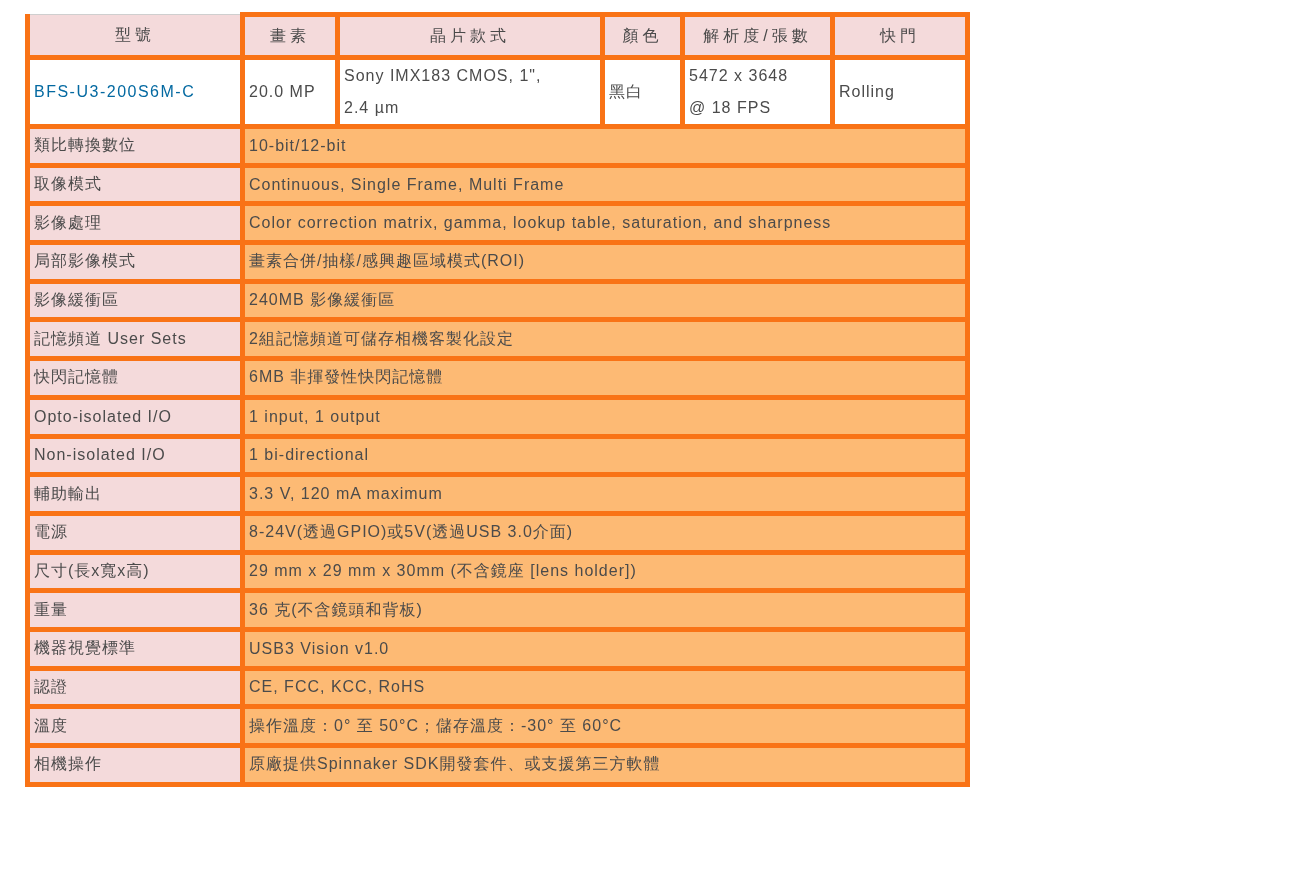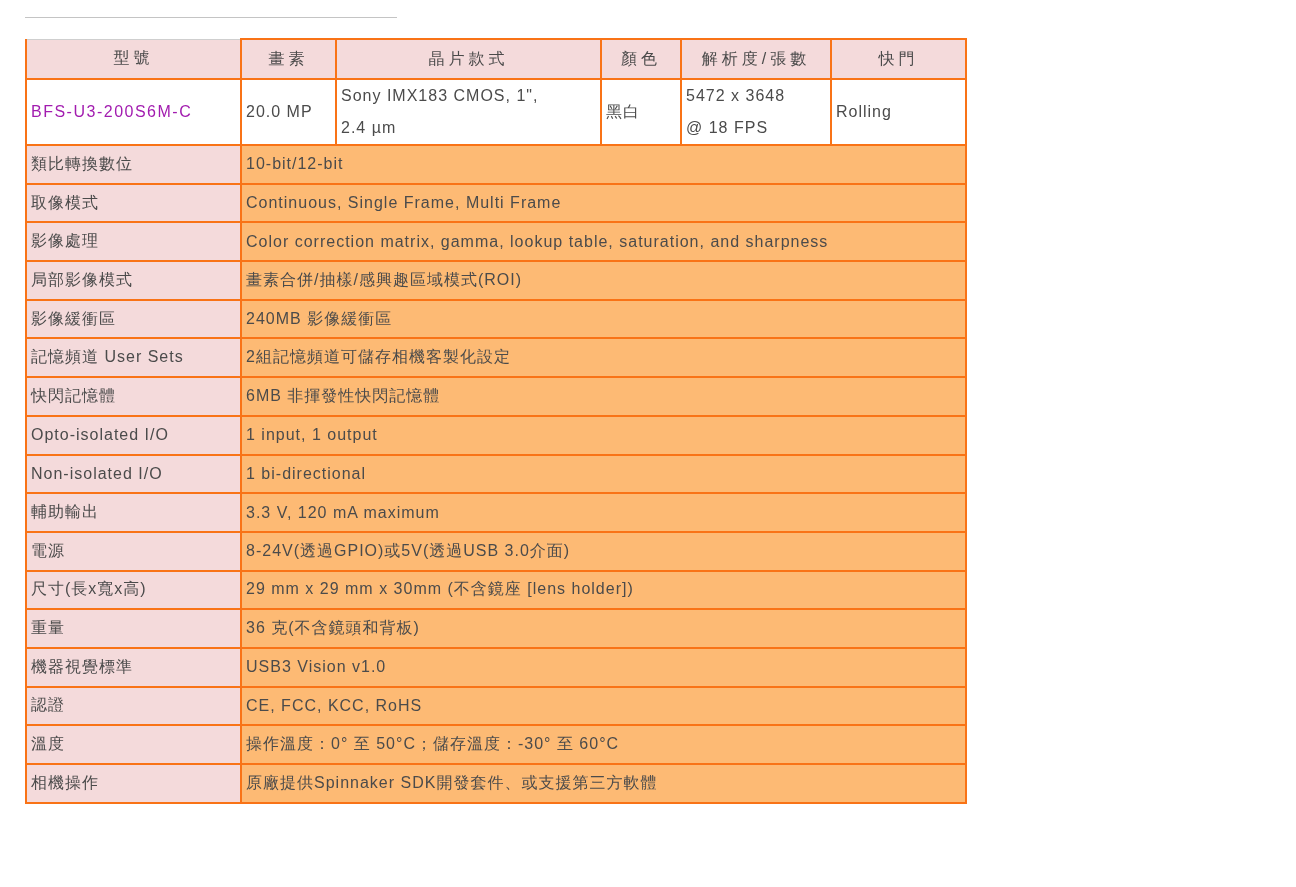--- a/index.html
+++ b/index.html
@@ -22,30 +22,30 @@
     position: absolute;
     left: 25px;
     top: 17px;
     width: 372px;
     height: 1px;
     background: #c4c4c4;
   }
   table.spec {
     position: absolute;
     left: 25px;
-    top: 38px;
+    top: 12px;
     width: 940px;
     border-collapse: collapse;
     table-layout: fixed;
     font-size: 16px;
     color: #4b4b4b;
     letter-spacing: 1px;
   }
   table.spec td, table.spec th {
-    border: 2px solid #f97316;
+    border: 5px solid #f97316;
     padding: 0 0 0 4px;
     vertical-align: middle;
     text-align: left;
     font-weight: normal;
     overflow: hidden;
     white-space: nowrap;
   }
   tr.hdr th {
     background: #f4dadb;
     text-align: center;
@@ -54,21 +54,21 @@
     color: #4a4a4a;
     height: 38px;
   }
   tr.hdr th.first {
     border-top: 1px solid #cfcfcf;
   }
   tr.cam { height: 66px; }
   tr.cam td { background: #ffffff; }
   td.model {
     font-weight: bold;
-    color: #a21caf;
+    color: #0369a1;
     letter-spacing: 1.5px;
     vertical-align: bottom;
     padding-bottom: 7px;
   }
   td.twolines { line-height: 32px; }
   td.center { text-align: center; padding-left: 0; margin-top: 12px; }
   td.vbottom { vertical-align: bottom; padding-bottom: 7px; }
   tr.spec-row { height: 38.7px; }
   td.lbl {
     background: #f4dadb;

